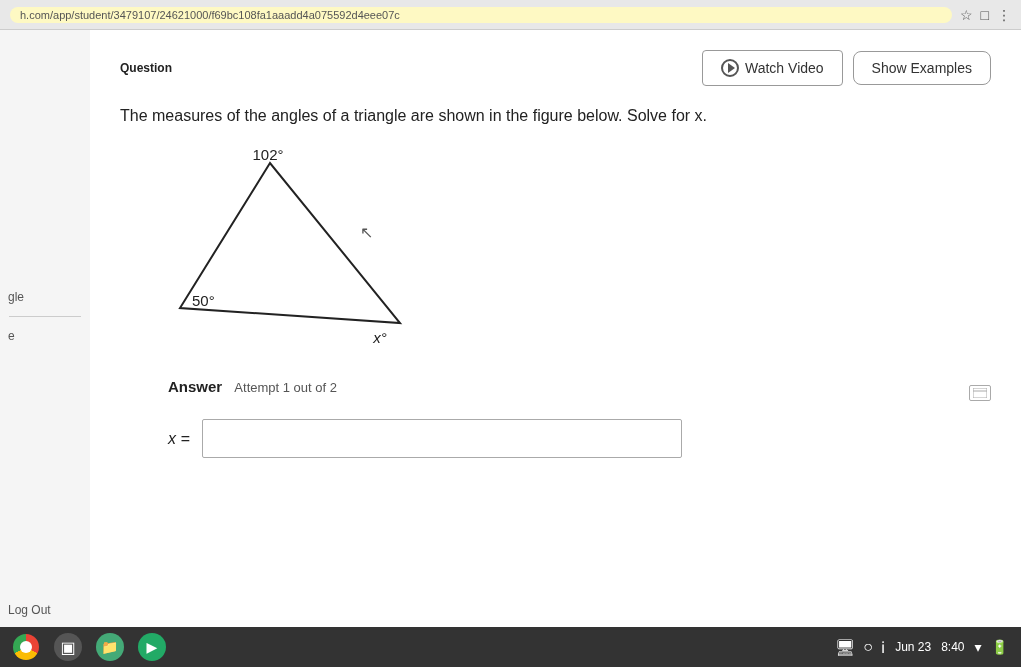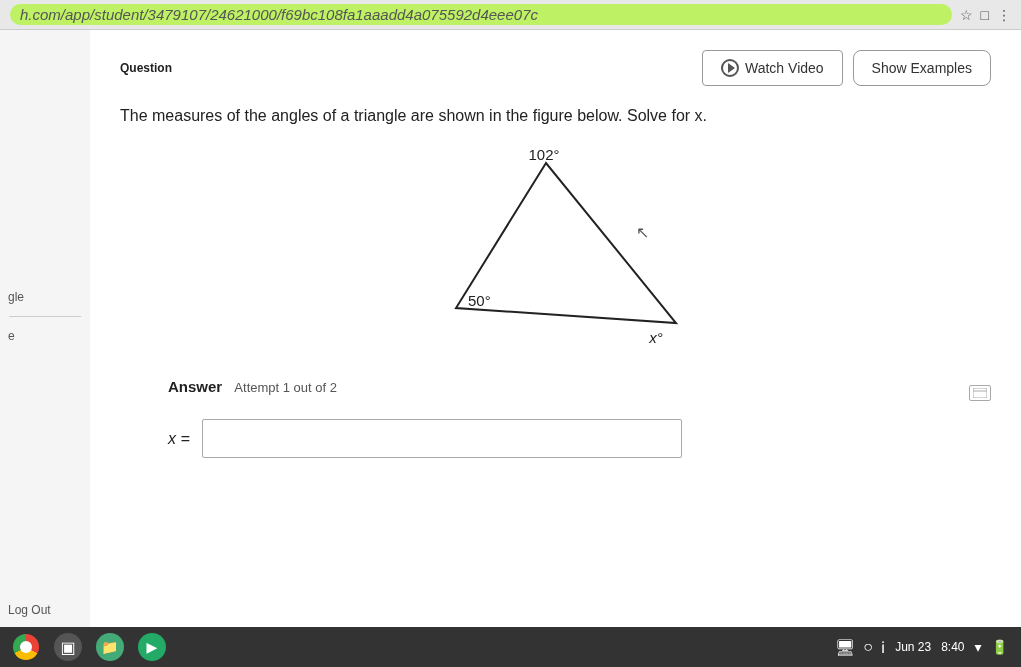--- a/index.html
+++ b/index.html
@@ -18,26 +18,25 @@
       height: 30px;
       display: flex;
       align-items: center;
       padding: 0 10px;
       font-size: 12px;
       color: #333;
       border-bottom: 1px solid #ccc;
     }
     .browser-bar-url {
       flex: 1;
-      background: #bef264;
+      background: #fef9c3;
       border-radius: 12px;
       padding: 2px 10px;
-      font-size: 15px;
+      font-size: 11px;
       color: #555;
-      font-style: italic;
     }
     .browser-bar-icons {
       display: flex;
       gap: 8px;
       margin-left: 8px;
       font-size: 14px;
       color: #555;
     }
 
     
@@ -62,20 +61,21 @@
       margin-bottom: 18px;
     }
     .question-label {
       font-size: 12px;
       font-weight: bold;
       color: #222;
     }
     .header-buttons {
       display: flex;
       gap: 10px;
+      align-items: center;
     }
     .btn-watch-video {
       display: flex;
       align-items: center;
       gap: 6px;
       border: 1.5px solid #999;
       background: white;
       padding: 8px 18px;
       border-radius: 4px;
       font-size: 14px;
@@ -113,21 +113,21 @@
     .question-text {
       font-size: 16px;
       color: #222;
       margin-bottom: 20px;
       line-height: 1.5;
     }
 
     
     .figure-container {
       display: flex;
-      justify-content: center;
+      justify-content: flex-start;
       align-items: center;
       margin-bottom: 30px;
       min-height: 200px;
       margin-top: 6px;
     }
 
     
     .answer-section {
       margin-top: 10px;
       margin-left: 48px;

